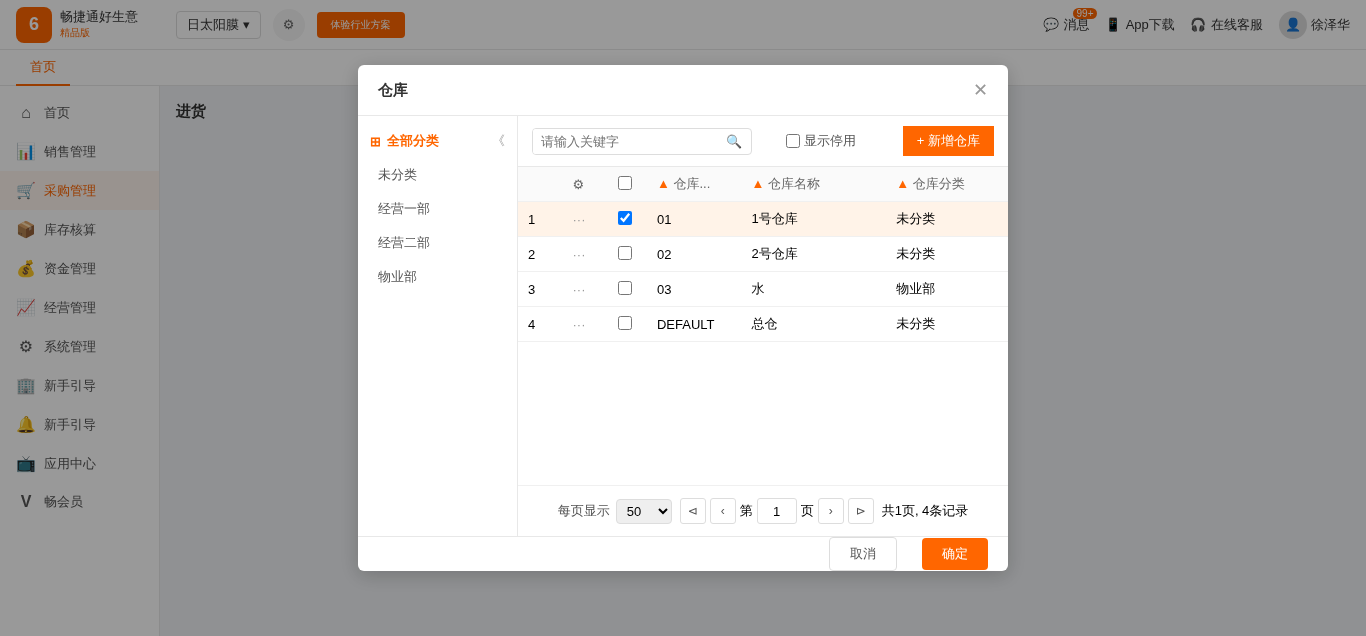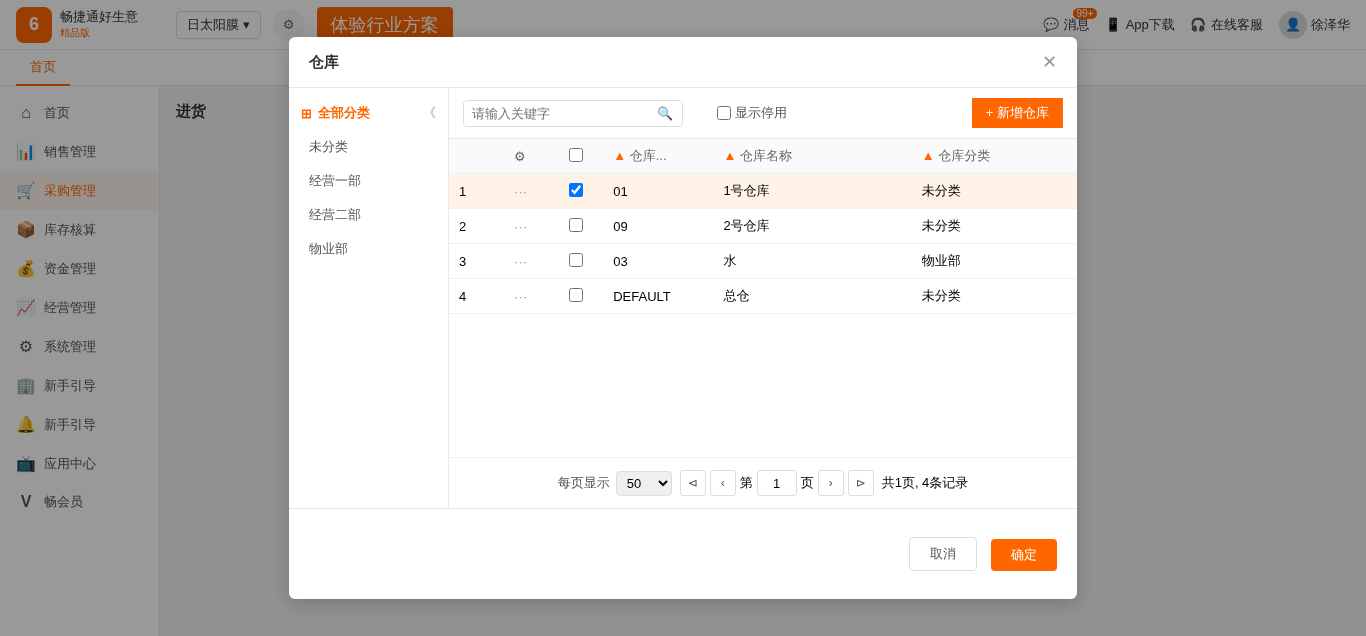--- a/index.html
+++ b/index.html
@@ -43,21 +43,21 @@
       cursor: pointer; background: #fff;
     }
     .store-selector span { color: #333; font-size: 13px; }
     .gear-btn {
       width: 32px; height: 32px; border-radius: 50%;
       background: #f5f5f5; display: flex; align-items: center; justify-content: center;
       cursor: pointer; color: #666;
     }
     .trial-btn {
       background: #f60; color: #fff; border: none;
-      padding: 6px 14px; border-radius: 4px; cursor: pointer; font-size: 18px;
+      padding: 6px 14px; border-radius: 4px; cursor: pointer; font-size: 10px;
     }
     .header-right {
       display: flex; align-items: center; gap: 16px;
     }
     .header-right-item {
       display: flex; align-items: center; gap: 4px;
       color: #333; cursor: pointer; font-size: 13px; position: relative;
     }
     .badge {
       background: #f60; color: #fff; border-radius: 8px;
@@ -101,21 +101,21 @@
 
     
     .overlay {
       position: fixed; top: 0; left: 0; right: 0; bottom: 0;
       background: rgba(0,0,0,0.4); z-index: 100;
       display: flex; align-items: center; justify-content: center;
     }
 
     
     .modal {
-      background: #fff; border-radius: 6px; width: 788px;
+      background: #fff; border-radius: 6px; width: 650px;
       box-shadow: 0 4px 20px rgba(0,0,0,0.2); overflow: hidden;
     }
     .modal-header {
       display: flex; align-items: center; justify-content: space-between;
       padding: 14px 20px; border-bottom: 1px solid #e8e8e8;
     }
     .modal-title { font-size: 15px; font-weight: bold; color: #333; }
     .modal-close { cursor: pointer; color: #999; font-size: 18px; }
     .modal-body { display: flex; min-height: 420px; }
 
@@ -186,22 +186,22 @@
     .per-page select { padding: 3px 6px; border: 1px solid #ddd; border-radius: 4px; font-size: 13px; }
     .page-nav { display: flex; align-items: center; gap: 4px; }
     .page-btn {
       width: 26px; height: 26px; display: flex; align-items: center; justify-content: center;
       border: 1px solid #ddd; border-radius: 3px; cursor: pointer; color: #555; font-size: 12px;
     }
     .page-input { width: 40px; height: 26px; text-align: center; border: 1px solid #ddd; border-radius: 3px; font-size: 13px; }
 
     
     .modal-footer {
-      display: flex; align-items: flex-end; justify-content: flex-end;
-      padding: 28px 20px; border-top: 1px solid #e8e8e8; gap: 14px;
+      display: flex; align-items: center; justify-content: flex-end;
+      padding: 0 20px; border-top: 1px solid #e8e8e8; gap: 25px;
     }
     .cancel-btn {
       padding: 7px 20px; border: 1px solid #ddd; border-radius: 4px;
       background: #fff; color: #555; cursor: pointer; font-size: 13px;
     }
     .confirm-btn {
       padding: 7px 20px; border: none; border-radius: 4px;
       background: #f60; color: #fff; cursor: pointer; font-size: 13px;
     }
 
@@ -392,21 +392,21 @@
       <td class="col-code">01</td>
       <td class="col-name">1号仓库</td>
       <td class="col-cat">未分类</td>
     </tr>
                   <tr>
       <td class="col-num">2</td>
       <td class="col-gear" style="color:#999;">···</td>
       <td class="col-check">
         <input type="checkbox" style="">
       </td>
-      <td class="col-code">09</td>
+      <td class="col-code">02</td>
       <td class="col-name">2号仓库</td>
       <td class="col-cat">未分类</td>
     </tr>
                   <tr>
       <td class="col-num">3</td>
       <td class="col-gear" style="color:#999;">···</td>
       <td class="col-check">
         <input type="checkbox" style="">
       </td>
       <td class="col-code">03</td>

